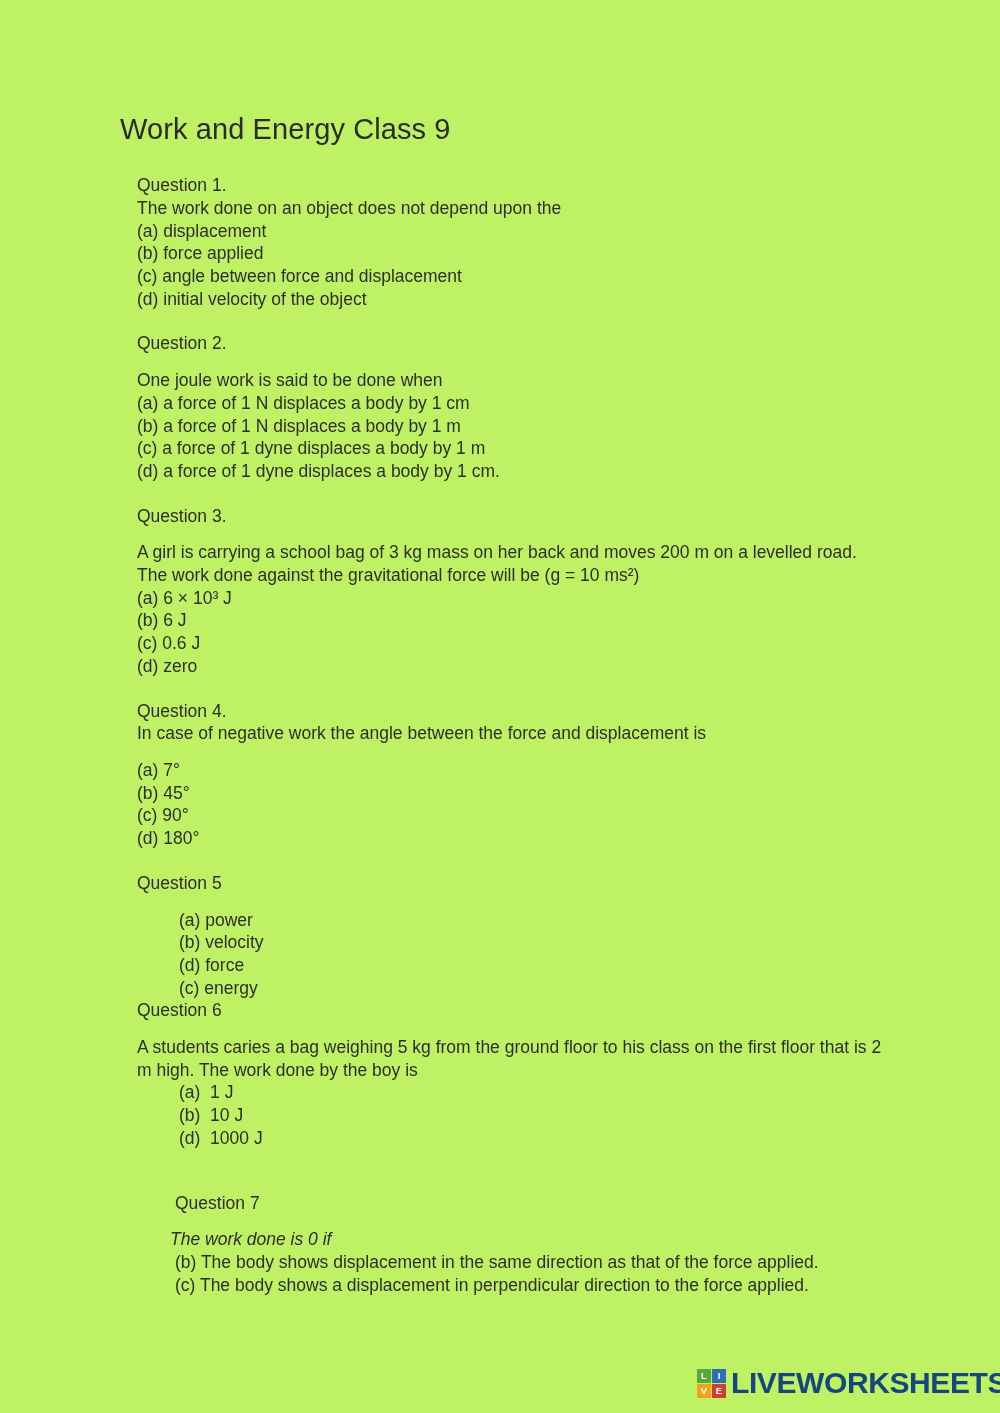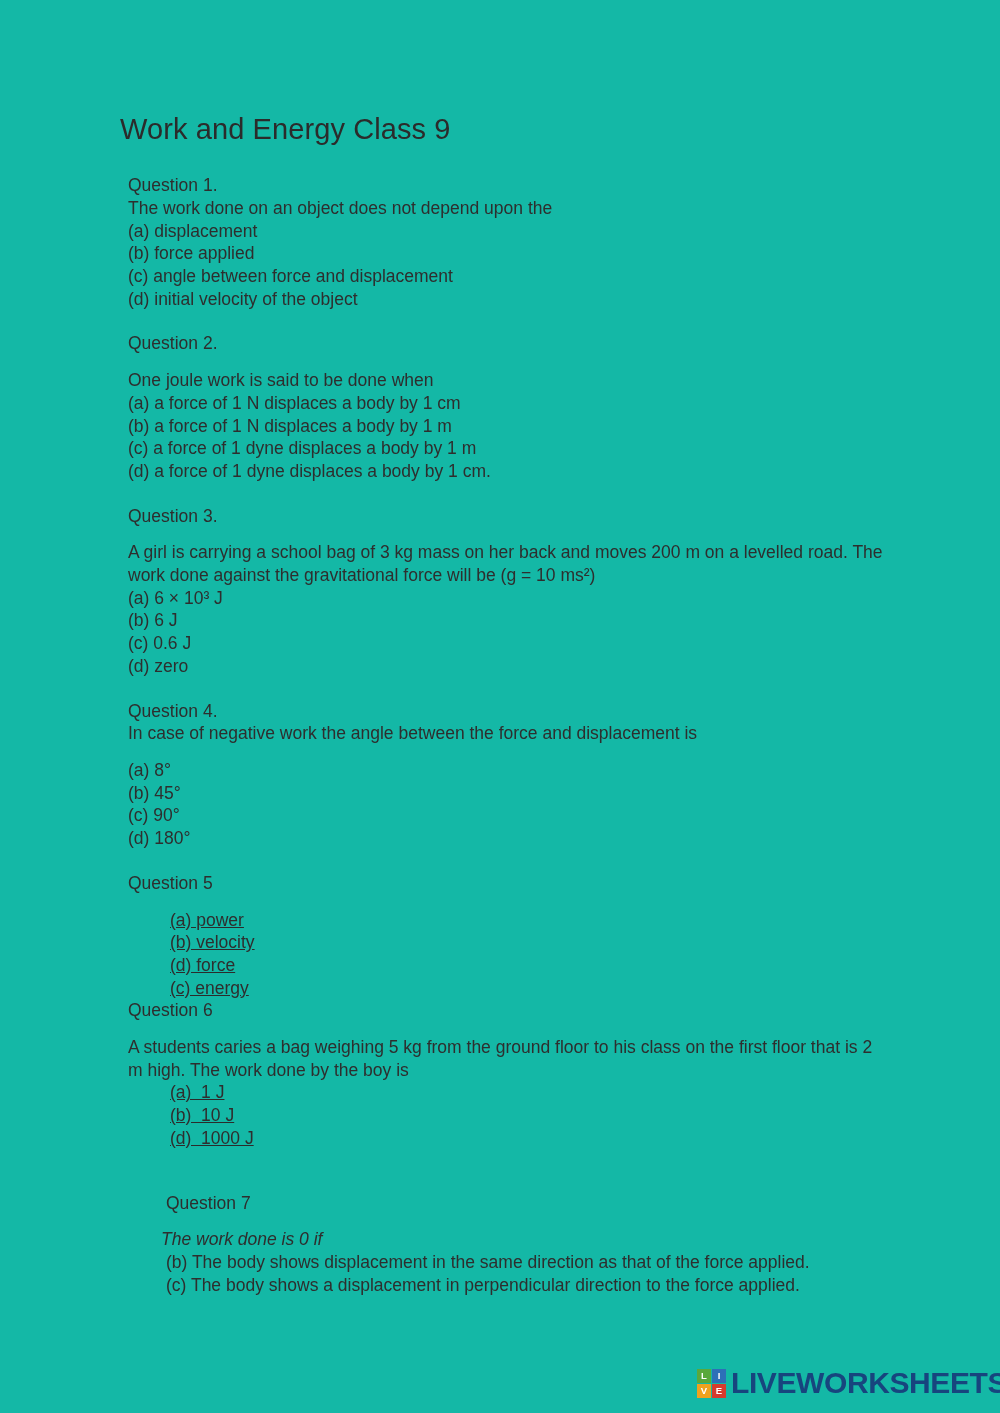--- a/index.html
+++ b/index.html
@@ -33,21 +33,21 @@
   .worksheet-title {
     font-size: 29px;
     font-weight: 400;
     line-height: 1.18;
     color: #2b2b2b;
     margin: 0 0 28px 0;
     letter-spacing: 0.1px;
   }
 
   .question-block {
-    margin: 0 0 0 8px;
+    margin: 0 0 0 17px;
   }
 
   .q-label {
     font-size: 17.5px;
     line-height: 22.7px;
     color: #2e2e2e;
     white-space: pre;
   }
 
   .q-stem {
@@ -67,21 +67,21 @@
     line-height: 22.7px;
     color: #2e2e2e;
     white-space: pre;
   }
 
   
   .gap-sm { height: 14px; }
   .gap-md { height: 22px; }
   .gap-xl { height: 42px; }
 
-  .indent-40 { padding-left: 42px; text-decoration: underline; }
+  .indent-40 { padding-left: 42px; }
   .indent-33 { padding-left: 33px; font-style: italic; }
   .indent-38 { padding-left: 38px; }
 
   
   .lw-logo {
     position: absolute;
     left: 697px;
     top: 1368px;
     display: flex;
     align-items: center;
@@ -109,21 +109,21 @@
     font-size: 30px;
     font-weight: bold;
     letter-spacing: -0.4px;
     line-height: 1;
     font-family: "Liberation Sans", sans-serif;
   }
 </style>
 </head>
 <body>
 
-<div class="page" style="background: #14b8a6;">
+<div class="page" style="background: #bef264;">
 
   <div class="sheet">
 
     <h1 class="worksheet-title">Work and Energy Class 9</h1>
 
     <div class="question-block">
       <div class="q-label">Question 1.</div>
       <div class="q-stem">The work done on an object does not depend upon the</div>
       <ul class="q-options">
         <li>(a) displacement</li>
@@ -161,21 +161,21 @@
       </ul>
     </div>
 
     <div class="gap-md"></div>
 
     <div class="question-block">
       <div class="q-label">Question 4.</div>
       <div class="q-stem">In case of negative work the angle between the force and displacement is</div>
       <div class="gap-sm"></div>
       <ul class="q-options">
-        <li>(a) 8°</li>
+        <li>(a) 7°</li>
         <li>(b) 45°</li>
         <li>(c) 90°</li>
         <li>(d) 180°</li>
       </ul>
     </div>
 
     <div class="gap-md"></div>
 
     <div class="question-block">
       <div class="q-label">Question 5</div>

